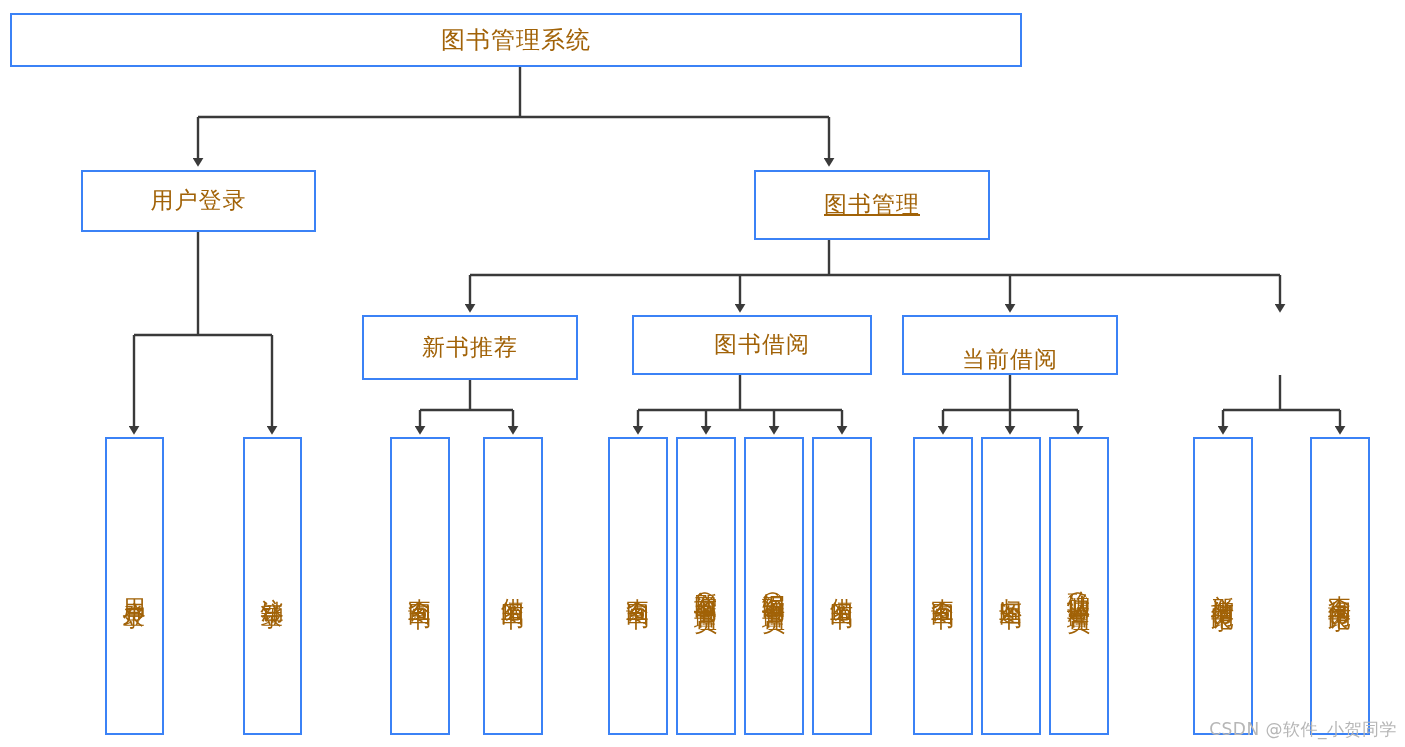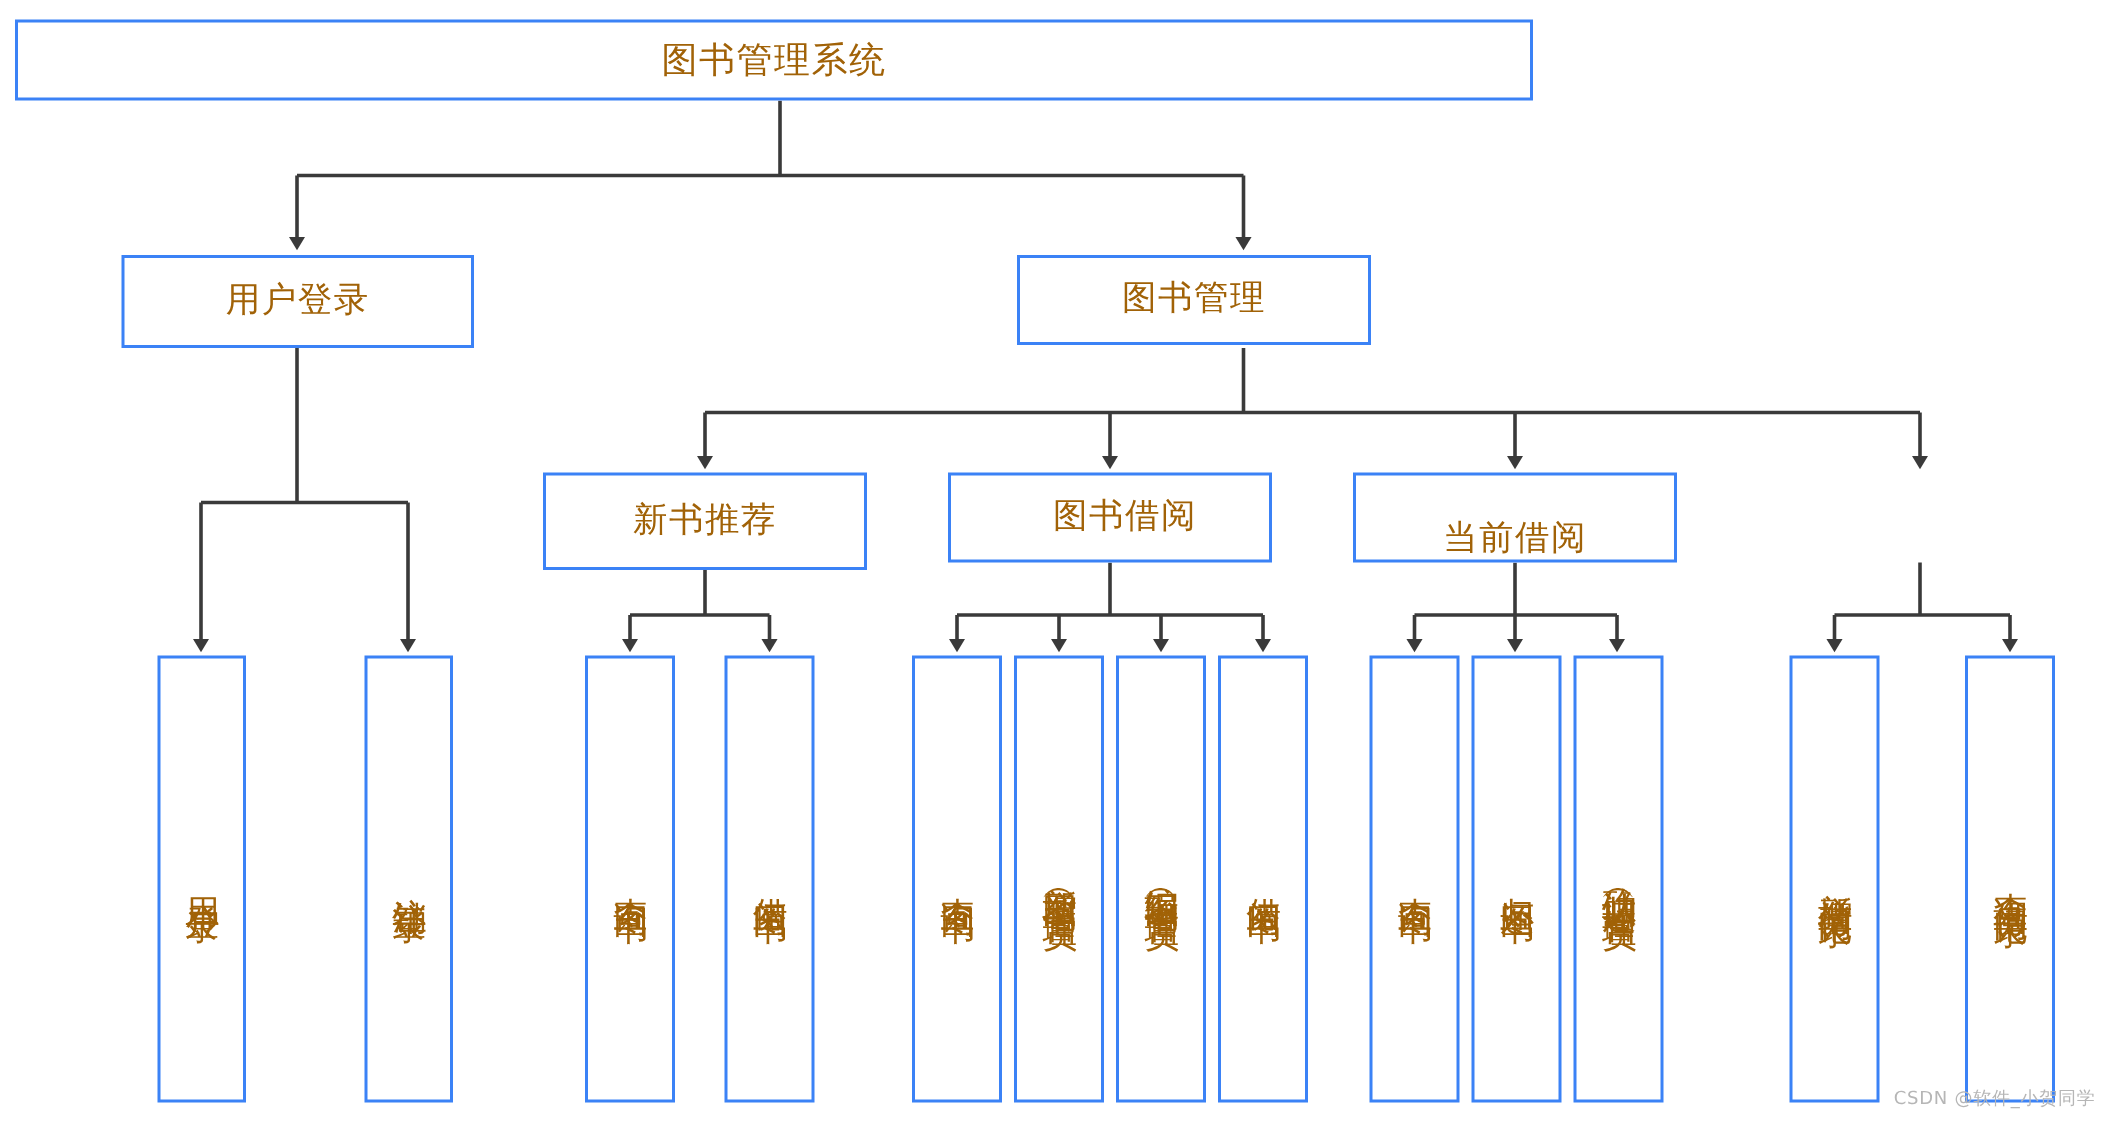--- a/index.html
+++ b/index.html
@@ -16,21 +16,21 @@
   
   .h-node .lbl{font-size:23px;letter-spacing:1px;white-space:nowrap;}
   .root.h-node .lbl{font-size:24px;}
 
   
   .v-node{align-items:center;justify-content:center;}
   .v-node .lbl{writing-mode:vertical-rl;text-orientation:upright;
                font-size:23px;letter-spacing:3px;line-height:1.05;
                white-space:nowrap;height:auto;}
 
-  .watermark{position:absolute;right:8px;bottom:6px;font-size:12px;
+  .watermark{position:absolute;right:8px;bottom:6px;font-size:17px;
              color:#b6b6b6;white-space:nowrap;letter-spacing:.5px;}
 </style>
 </head>
 <body>
 
 <div id="stage">
 
   <svg id="wires" viewBox="0 0 1405 747" xmlns="http://www.w3.org/2000/svg">
     <defs>
       <marker id="ah" markerWidth="10" markerHeight="11" refX="2.2" refY="5.5" orient="auto" markerUnits="userSpaceOnUse">
@@ -82,29 +82,29 @@
   </svg>
 
   <div class="node h-node root" style="left:10px;top:13px;width:1012px;height:54px;">
     <span class="lbl">图书管理系统</span>
   </div>
 
   <div class="node h-node" style="left:81px;top:170px;width:235px;height:62px;">
     <span class="lbl">用户登录</span>
   </div>
 
-  <div class="node h-node" style="left:678px;top:170px;width:236px;height:60px;">
+  <div class="node h-node" style="left:754px;top:170px;width:236px;height:70px;text-decoration:underline;">
     <span class="lbl">图书管理</span>
   </div>
 
   <div class="node h-node" style="left:362px;top:315px;width:216px;height:65px;">
     <span class="lbl">新书推荐</span>
   </div>
 
-  <div class="node h-node" style="left:632px;top:315px;width:216px;height:60px;padding-left:20px;">
+  <div class="node h-node" style="left:632px;top:315px;width:240px;height:60px;padding-left:20px;">
     <span class="lbl">图书借阅</span>
   </div>
 
   <div class="node h-node" style="left:902px;top:315px;width:216px;height:60px;align-items:flex-end;">
     <span class="lbl">当前借阅</span>
   </div>
 
 
   <div class="node v-node" style="left:105px;top:437px;width:59px;height:298px;">
     <span class="lbl">用户登录</span>

